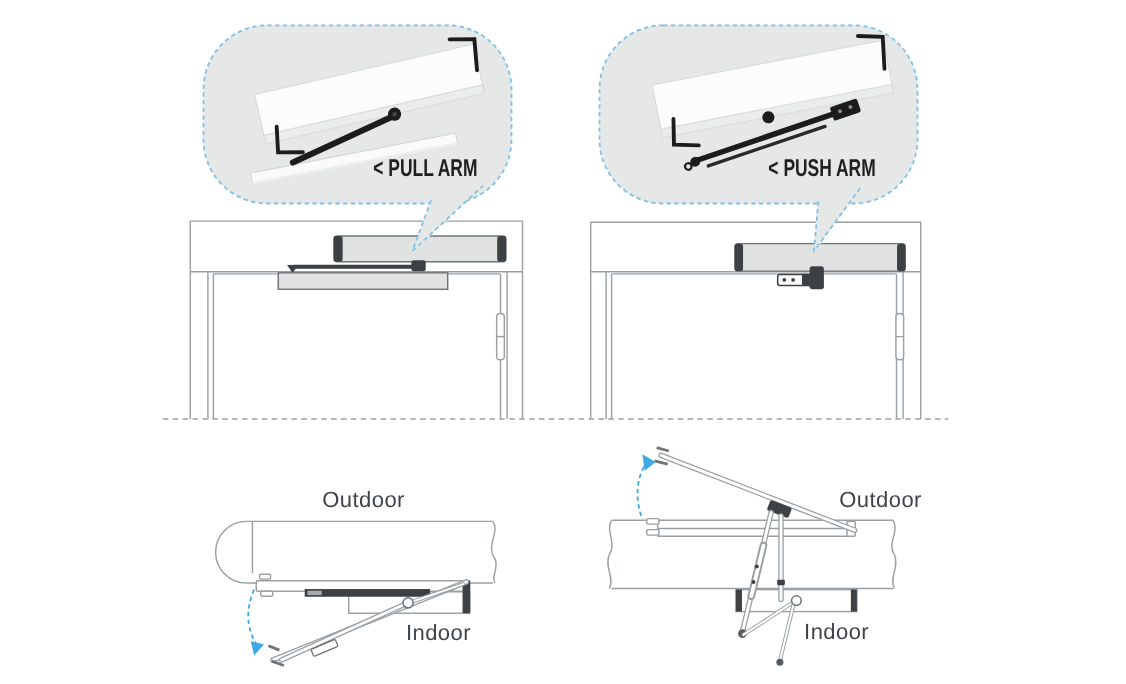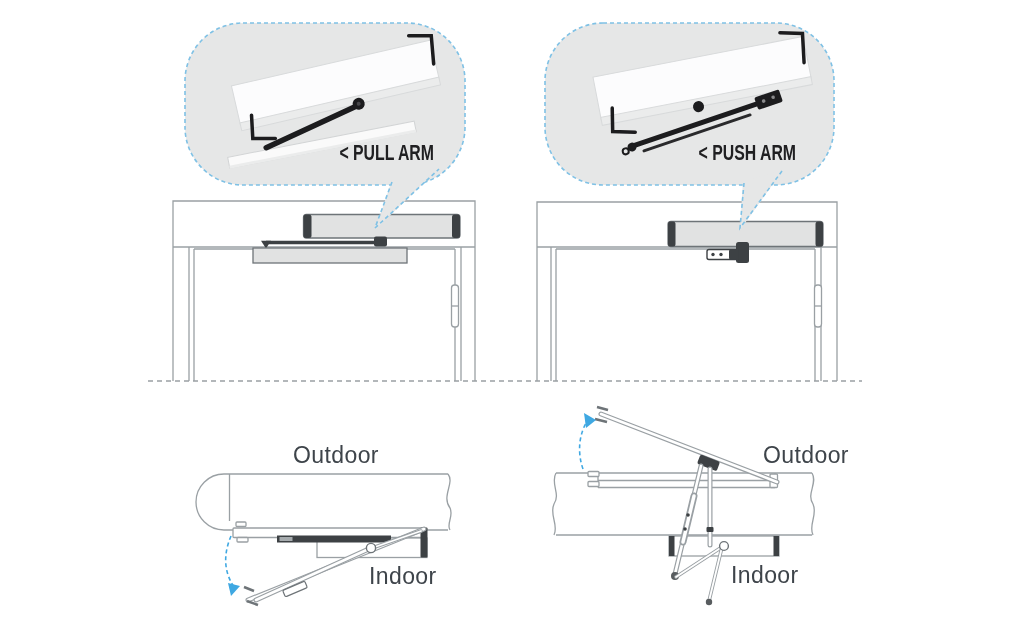--- a/index.html
+++ b/index.html
@@ -19,21 +19,21 @@
   .thin-i{stroke:#fff;stroke-width:1.8;fill:none;stroke-linecap:round}
   .bub{fill:var(--bubble-fill,#e6e7e7);stroke:var(--bubble-border,#7fc1e5);stroke-width:1.6;stroke-dasharray:4 3}
   .bubfill{fill:var(--bubble-fill,#e6e7e7)}
   .bubedge{fill:none;stroke:var(--bubble-border,#7fc1e5);stroke-width:1.6;stroke-dasharray:4 3}
   .blue{fill:none;stroke:var(--accent-blue,#3fa8e2);stroke-width:1.6;stroke-dasharray:4 3}
   .bluef{fill:var(--accent-blue,#3fa8e2)}
 
   .arm-label{position:absolute;font-weight:bold;font-size:22px;line-height:24px;
              color:var(--arm-label-text,#202022);text-align:right;white-space:nowrap;
              transform:scaleX(.72);transform-origin:100% 50%}
-  .place-label{position:absolute;font-size:23px;line-height:22px;letter-spacing:.4px;
+  .place-label{position:absolute;font-size:20px;line-height:22px;letter-spacing:.4px;
                color:var(--label-text,#3e444a);white-space:nowrap}
 </style>
 </head>
 <body>
 
 <div class="canvas">
 
 <svg width="1024" height="622" viewBox="0 0 1024 622">
 
   <g>

